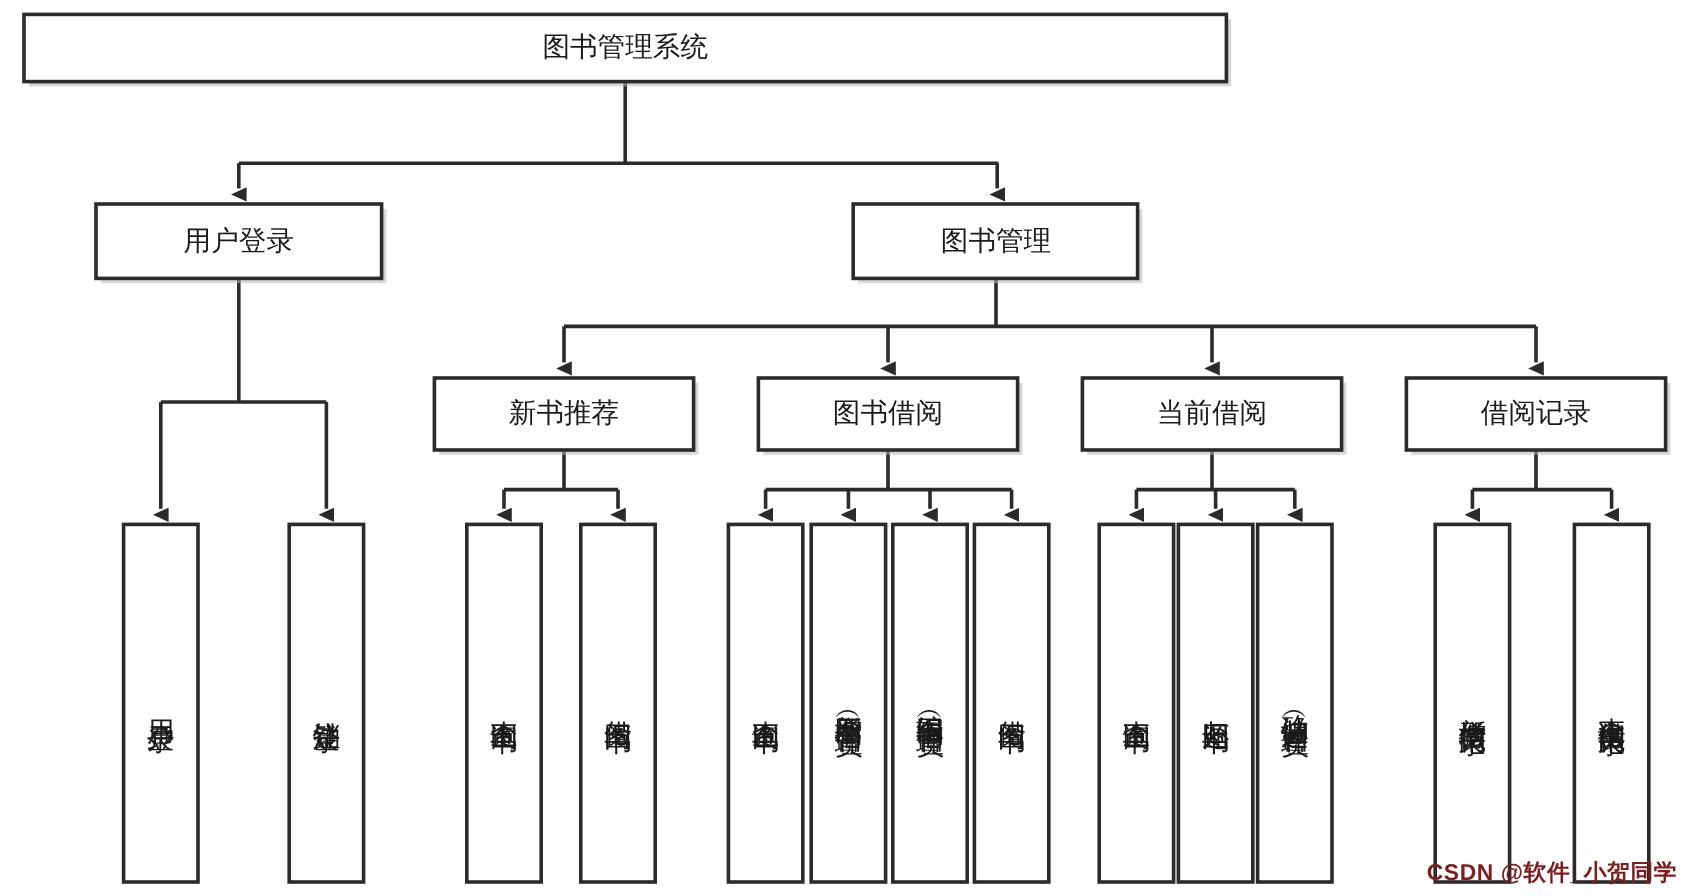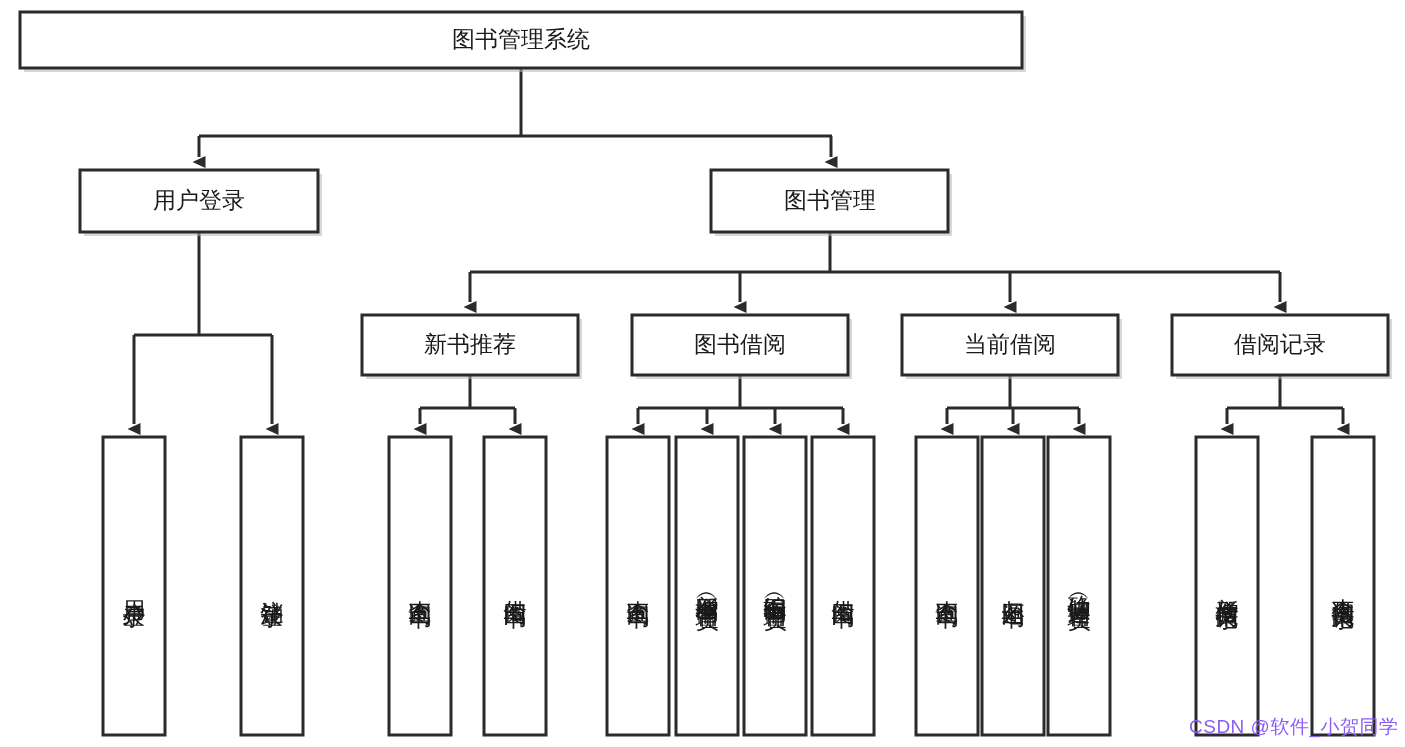--- a/index.html
+++ b/index.html
@@ -26,22 +26,23 @@
     writing-mode:vertical-rl;
     text-orientation:upright;
     font-family:"Liberation Sans","DejaVu Sans",sans-serif;
     font-size:23px;line-height:1.18;letter-spacing:2px;
     color:#1a1a1a;white-space:nowrap;
     pointer-events:none;
   }
   #watermark{
     position:absolute;left:1189px;top:714px;
     font-family:"Liberation Sans","DejaVu Sans",sans-serif;
-    font-size:19px;color:#8b5cf6;letter-spacing:.5px;
+    font-size:19px;color:#7f1d1d;letter-spacing:.5px;
     white-space:nowrap;
+    font-weight:bold;
   }
 </style>
 </head>
 <body>
 
 <svg id="diagram" viewBox="0 0 1405 747">
   <defs>
     <marker id="arrow" markerWidth="12" markerHeight="13" refX="1" refY="6.5" orient="auto" markerUnits="userSpaceOnUse">
       <path d="M0,0 L12,0 L6,13 Z" class="arrow-head"></path>
     </marker>

